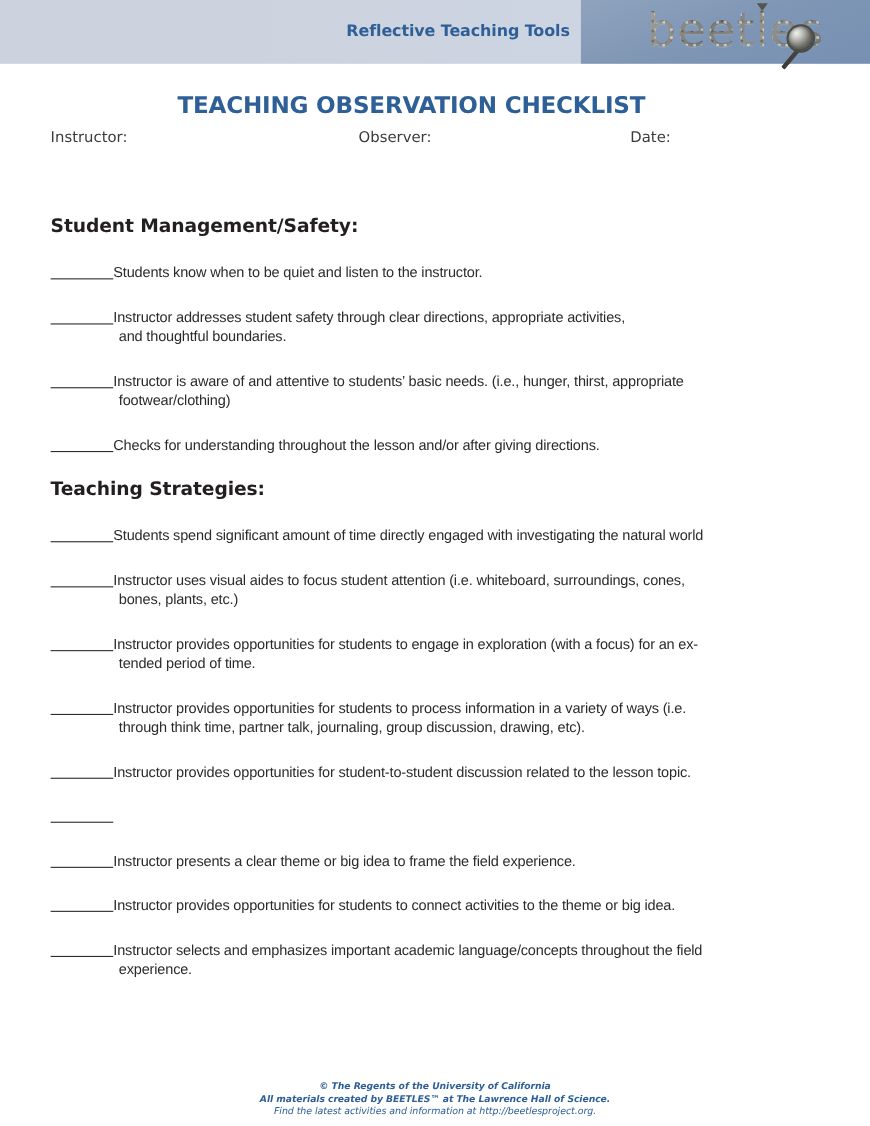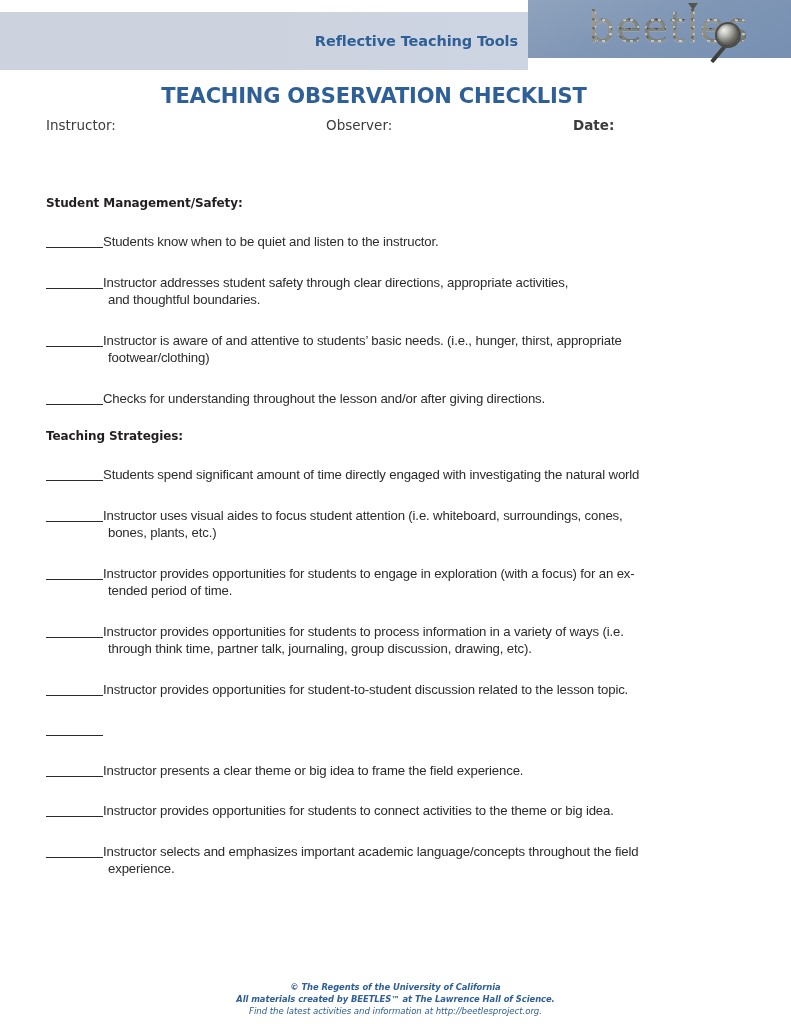--- a/index.html
+++ b/index.html
@@ -23,21 +23,20 @@
     left: 0; top: 0;
     width: 791px;
     height: 58px;
   }
   .header-left {
     position: absolute;
     left: 0; top: 0;
     width: 528px;
     height: 58px;
     background: linear-gradient(90deg, #ccd3df 0%, #ccd3df 45%, #ced5e2 100%);
-    margin-top: 12px;
   }
   .header-right {
     position: absolute;
     left: 528px; top: 0;
     width: 263px;
     height: 58px;
     background: linear-gradient(160deg, #8fa3bd 0%, #7f96b5 48%, #7790b2 100%);
     overflow: visible;
   }
   .header-tagline {
@@ -134,33 +133,33 @@
   }
   .field-row span {
     position: absolute;
     font-family: "DejaVu Sans", sans-serif;
     font-size: 13.5px;
     color: #3c3c3c;
     white-space: nowrap;
   }
   .f-instructor { left: 0; }
   .f-observer  { left: 280px; }
-  .f-date      { left: 527px; font-weight: bold; }
+  .f-date      { left: 527px; }
 
   
   .content {
     position: absolute;
     left: 46px;
     top: 196px;
     width: 700px;
   }
   .section { margin-bottom: 0; }
   .section-heading {
     font-family: "DejaVu Sans", sans-serif;
-    font-size: 12px;
+    font-size: 17px;
     font-weight: bold;
     color: #231f20;
     letter-spacing: -0.1px;
     margin: 0 0 23px 0;
   }
   .section-gap { height: 22px; }
 
   .checklist { margin: 0; padding: 0; list-style: none; }
   .check-item {
     position: relative;

